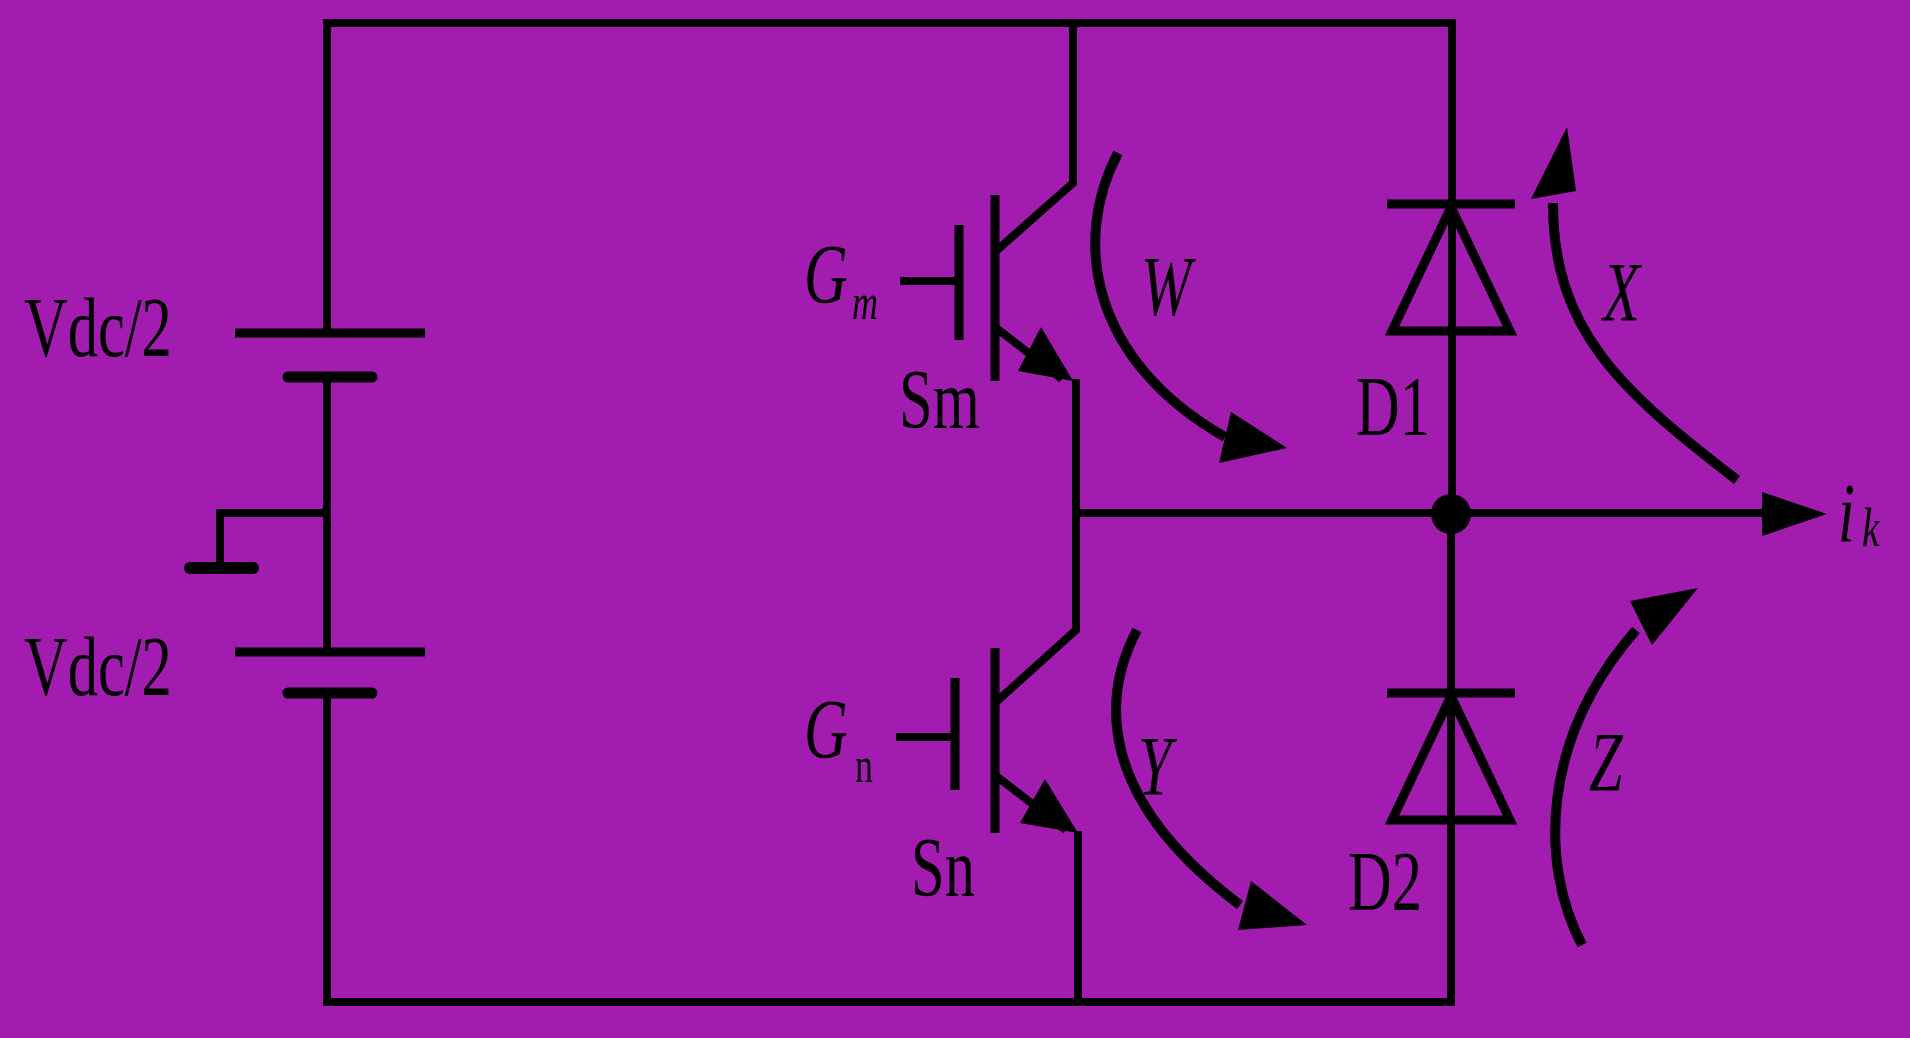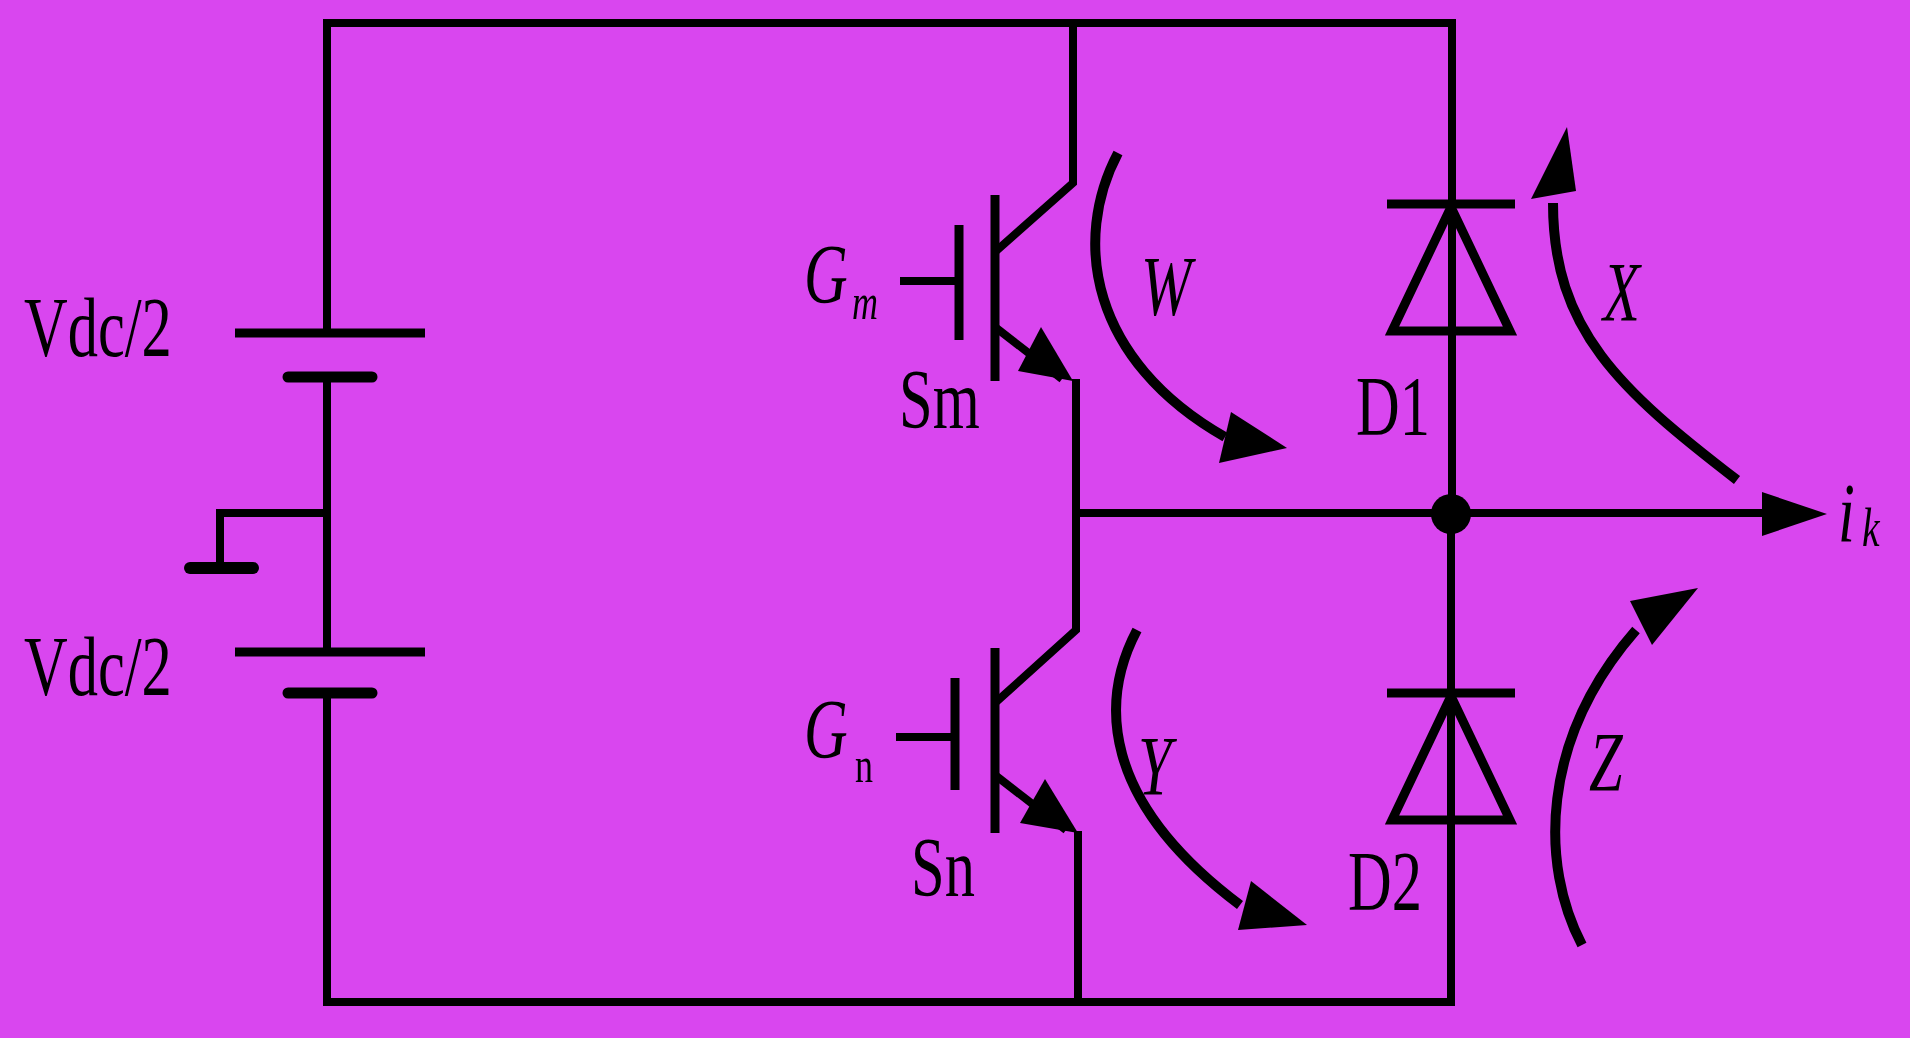--- a/index.html
+++ b/index.html
@@ -1,19 +1,19 @@
 <!DOCTYPE html>
 <html><head>
 <meta charset="utf-8">
 <style>
   html,body{margin:0;padding:0;background:#ffffff;}
   .stage{
     position:relative;
     width:1910px;height:1038px;
-    background:#d946ef;
+    background:#a21caf;
     overflow:hidden;
     font-family:"Liberation Serif", serif;
   }
   .stage svg{position:absolute;left:0;top:0;width:1910px;height:1038px;}
   .lbl{
     position:absolute;
     color:#000;
     line-height:1;
     white-space:nowrap;
     transform:scaleX(0.72);

